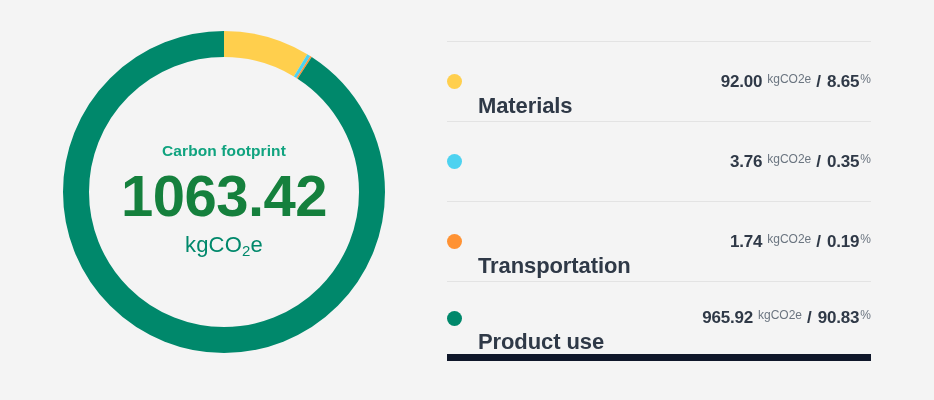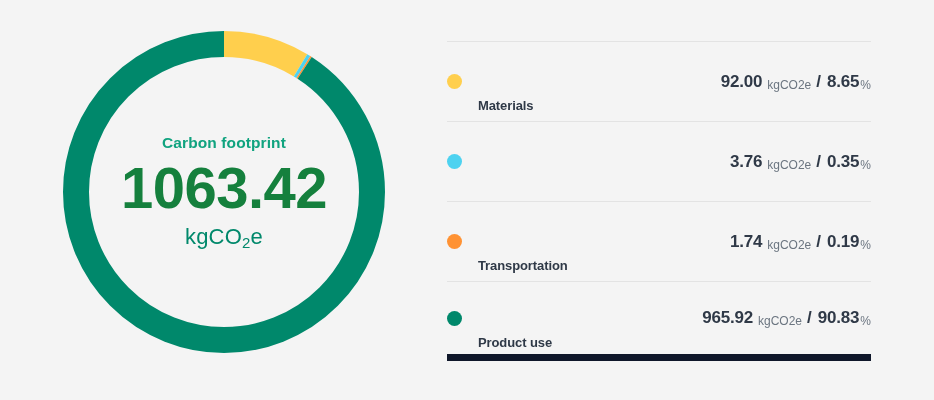--- a/index.html
+++ b/index.html
@@ -33,21 +33,21 @@
     height: 322px;
   }
   .donut-svg {
     display: block;
     width: 322px;
     height: 322px;
   }
   .donut-center {
     position: absolute;
     left: 0;
-    top: 0;
+    top: 8px;
     width: 322px;
     height: 322px;
     display: flex;
     flex-direction: column;
     align-items: center;
     justify-content: center;
     pointer-events: none;
   }
   .donut-title {
     font-size: 15.5px;
@@ -102,31 +102,31 @@
     min-width: 0;
   }
   .legend-dot {
     width: 15px;
     height: 15px;
     border-radius: 50%;
     flex: 0 0 auto;
     margin-right: 16px;
   }
   .legend-label {
-    font-size: 13px;
+    font-size: 22px;
     font-weight: 700;
     color: #2f3947;
     letter-spacing: -0.1px;
     white-space: nowrap;
     margin-top: 48px;
   }
   .legend-right {
     flex: 0 0 auto;
     display: flex;
-    align-items: flex-end;
+    align-items: flex-start;
     white-space: nowrap;
     color: #2f3947;
   }
   .legend-amount {
     font-size: 17px;
     font-weight: 700;
     letter-spacing: -0.2px;
   }
   .legend-unit {
     font-size: 12px;

